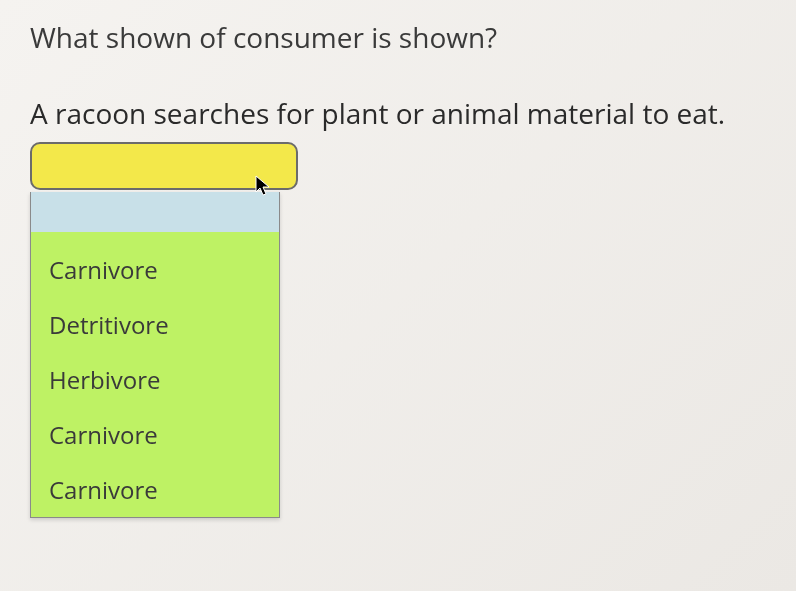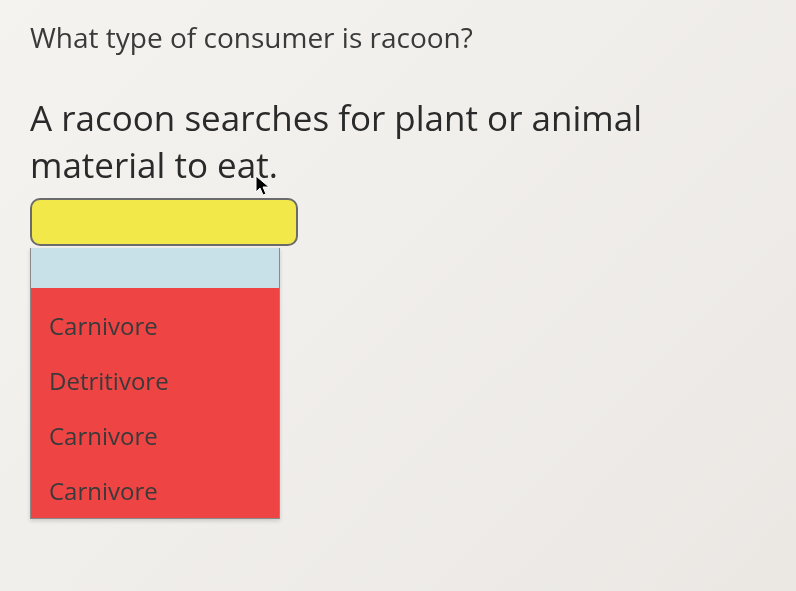--- a/index.html
+++ b/index.html
@@ -16,21 +16,21 @@
       position: relative;
       overflow: hidden;
     }
     .question-title {
       font-size: 28px;
       color: #3a3a3a;
       font-weight: 400;
       margin-bottom: 38px;
     }
     .question-prompt {
-      font-size: 35px;
+      font-size: 28px;
       color: #2a2a2a;
       font-weight: 400;
       margin-bottom: 10px;
       margin-top: 32px;
     }
     .dropdown-wrap {
       position: relative;
       width: 268px;
     }
     .dropdown-button {
@@ -40,21 +40,21 @@
       border: 2px solid #6b6b6b;
       border-radius: 10px;
       cursor: pointer;
       position: relative;
     }
     .dropdown-list {
       position: absolute;
       top: 50px;
       left: 0;
       width: 250px;
-      background: #ef4444;
+      background: #bef264;
       border: 1px solid #8a8a8a;
       border-top: none;
       box-shadow: 0 2px 4px rgba(0,0,0,0.15);
     }
     .dropdown-item {
       padding: 11px 18px;
       font-size: 24px;
       color: #3a3a3a;
       cursor: pointer;
     }
@@ -72,32 +72,33 @@
       top: 174px;
       width: 20px;
       height: 24px;
       pointer-events: none;
       z-index: 100;
     }
   </style>
 </head>
 <body>
 
-<div class="question-title">What type of consumer is racoon?</div>
+<div class="question-title">What shown of consumer is shown?</div>
 
 <div class="question-prompt">A racoon searches for plant or animal material to eat.</div>
 
 <div class="dropdown-wrap">
   <div class="dropdown-button">
     <span></span>
   </div>
   <div class="dropdown-list">
     <div class="dropdown-item blank"></div>
     <div class="dropdown-item">Carnivore</div>
     <div class="dropdown-item">Detritivore</div>
+    <div class="dropdown-item">Herbivore</div>
     <div class="dropdown-item">Carnivore</div>
     <div class="dropdown-item">Carnivore</div>
   </div>
 </div>
 
 <div class="cursor">
   <svg width="20" height="24" viewBox="0 0 20 24">
     <path d="M 2 2 L 2 18 L 6 14 L 9 21 L 12 20 L 9 13 L 15 13 Z" fill="#000" stroke="#fff" stroke-width="1"></path>
   </svg>
 </div>

